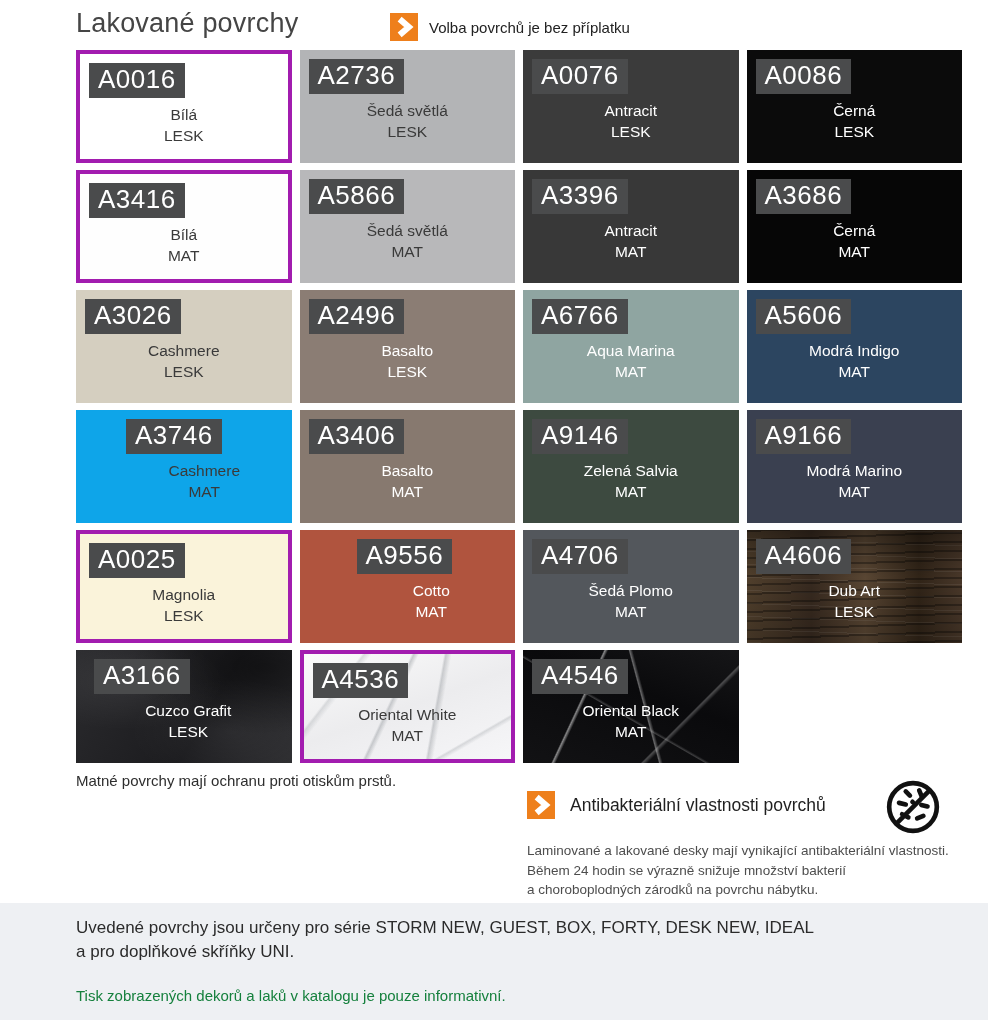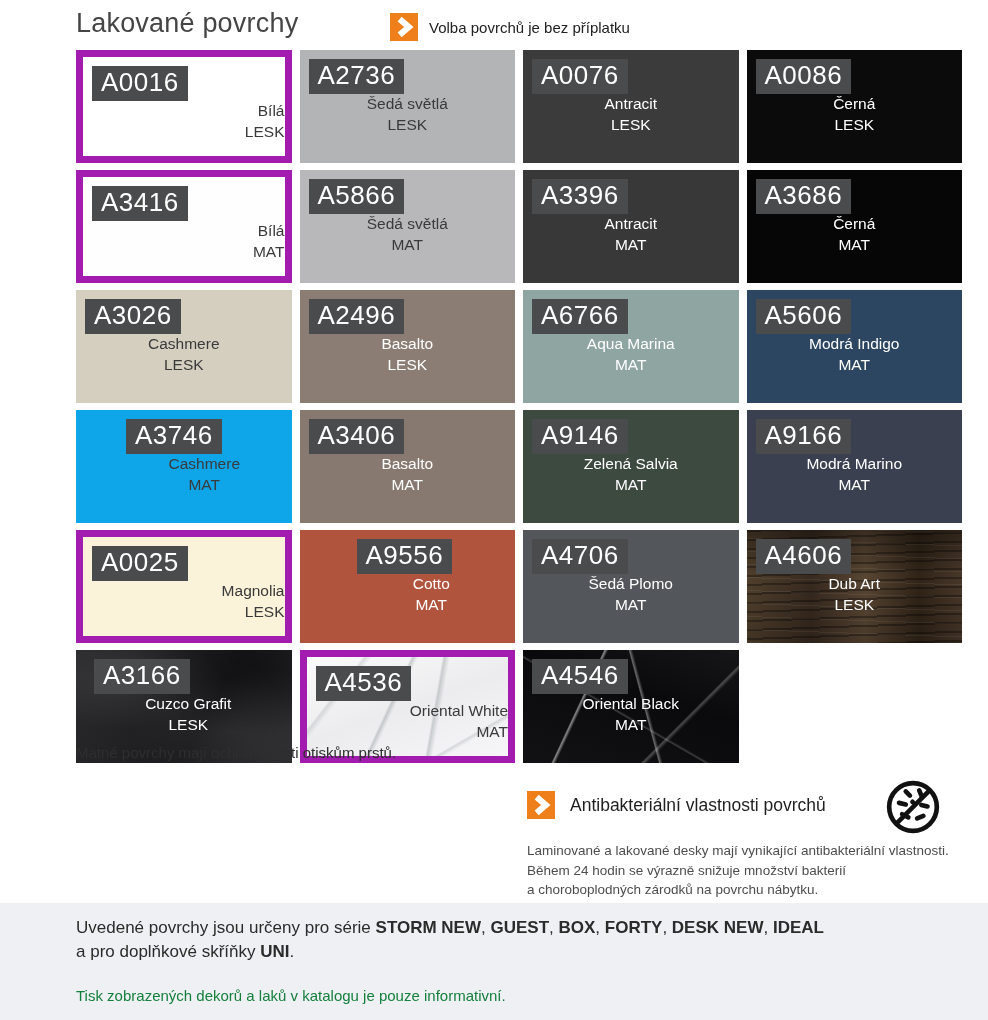--- a/index.html
+++ b/index.html
@@ -17,26 +17,26 @@
   
   .grid{
     position:absolute;left:76px;top:50px;width:886px;
     display:grid;grid-template-columns:repeat(4,1fr);gap:7px 8px;
   }
   .swatch{
     height:113px;position:relative;display:flex;flex-direction:column;
     align-items:center;color:#ffffff;box-sizing:border-box;
   }
   .swatch.dark-text{color:#3a3a3a;}
-  .swatch.framed{border:7px solid #a21caf;align-items:flex-end;}
+  .swatch.framed{border:4px solid #a21caf;}
   .badge{
     align-self:flex-start;margin:9px 0 0 9px;background:#4a4b4c;color:#ffffff;
     font-size:26px;line-height:1.1;padding:2px 9px 4px;letter-spacing:0.5px;
   }
-  .swatch-name{margin-top:0;font-size:15.5px;line-height:1.35;text-align:center;}
+  .swatch-name{margin-top:7px;font-size:15.5px;line-height:1.35;text-align:center;}
   .swatch-finish{font-size:15.5px;line-height:1.35;text-align:center;}
 
   
   .tex-wood{
     background-color:#4d3b2d;
     background-image:
       linear-gradient(180deg,rgba(0,0,0,0.38),rgba(0,0,0,0.05) 42%,rgba(0,0,0,0.22) 100%),
       repeating-linear-gradient(178deg,rgba(0,0,0,0.32) 0 2px,rgba(0,0,0,0) 2px 9px),
       repeating-linear-gradient(2deg,rgba(255,255,255,0.07) 0 1px,rgba(255,255,255,0) 1px 13px),
       linear-gradient(90deg,#55432f,#3a2c21 30%,#5e4a36 55%,#332619 80%,#4d3b2c);
@@ -63,30 +63,30 @@
     background-color:#0e0e10;
     background-image:
       linear-gradient(115deg,rgba(255,255,255,0) 30%,rgba(255,255,255,0.5) 30.6%,rgba(255,255,255,0) 31.8%),
       linear-gradient(75deg,rgba(255,255,255,0) 55%,rgba(255,255,255,0.38) 55.5%,rgba(255,255,255,0) 56.8%),
       linear-gradient(135deg,rgba(255,255,255,0) 70%,rgba(255,255,255,0.26) 70.6%,rgba(255,255,255,0) 72.2%),
       linear-gradient(30deg,rgba(255,255,255,0) 44%,rgba(255,255,255,0.2) 44.5%,rgba(255,255,255,0) 45.6%),
       linear-gradient(20deg,#121214,#0a0a0c 60%,#161618);
   }
 
   
-  .fingerprint-note{position:absolute;left:76px;top:744px;font-size:15px;color:#2e2e2e;}
+  .fingerprint-note{position:absolute;left:76px;top:772px;font-size:15px;color:#2e2e2e;}
   .anti-head{position:absolute;left:527px;top:791px;display:flex;align-items:center;gap:15px;}
   .anti-title{font-size:17.5px;color:#1f1f1f;}
   .bacteria-box{position:absolute;left:884px;top:778px;width:58px;height:58px;}
   .anti-paragraph{position:absolute;left:527px;top:841px;font-size:13.5px;line-height:1.45;color:#4d4d4d;}
 
   
   .footer{position:absolute;left:0;top:903px;width:988px;height:117px;background:#eef0f3;}
   .series-line{position:absolute;left:76px;top:13px;font-size:17px;line-height:1.42;color:#2b2b2b;width:840px;}
-  .series-line b{font-weight:700;}
+  .series-line b{font-weight:400;}
   .info-line{position:absolute;left:76px;top:84px;font-size:15px;color:#15803d;}
 </style>
 </head>
 <body>
 
 <h1 class="title">Lakované povrchy</h1>
 
 <div class="note1">
   <svg class="chevron-box" viewBox="0 0 32 32">
     <rect x="0" y="0" width="32" height="32" fill="#ee7f1b"></rect>

